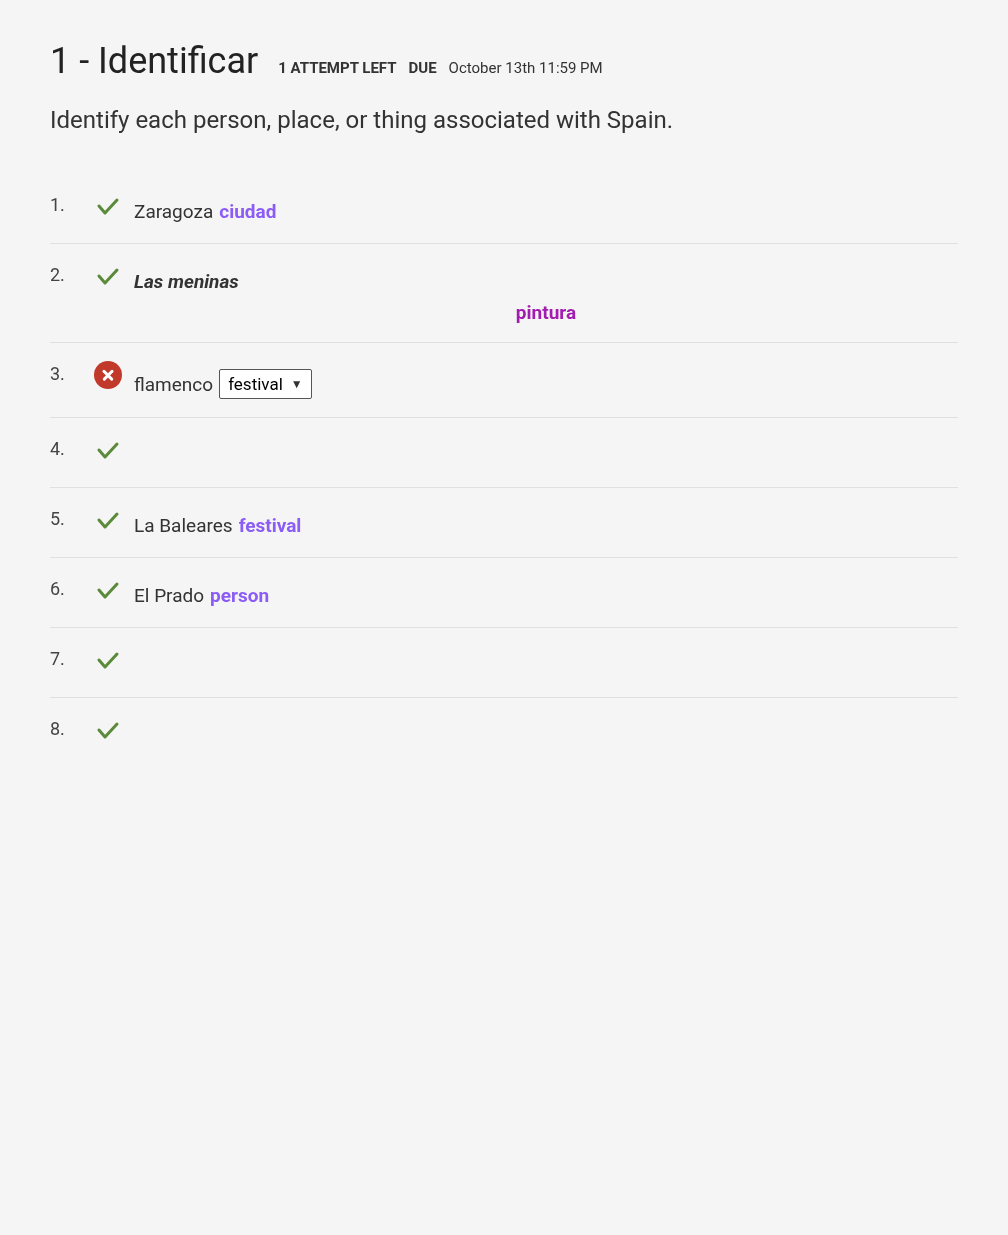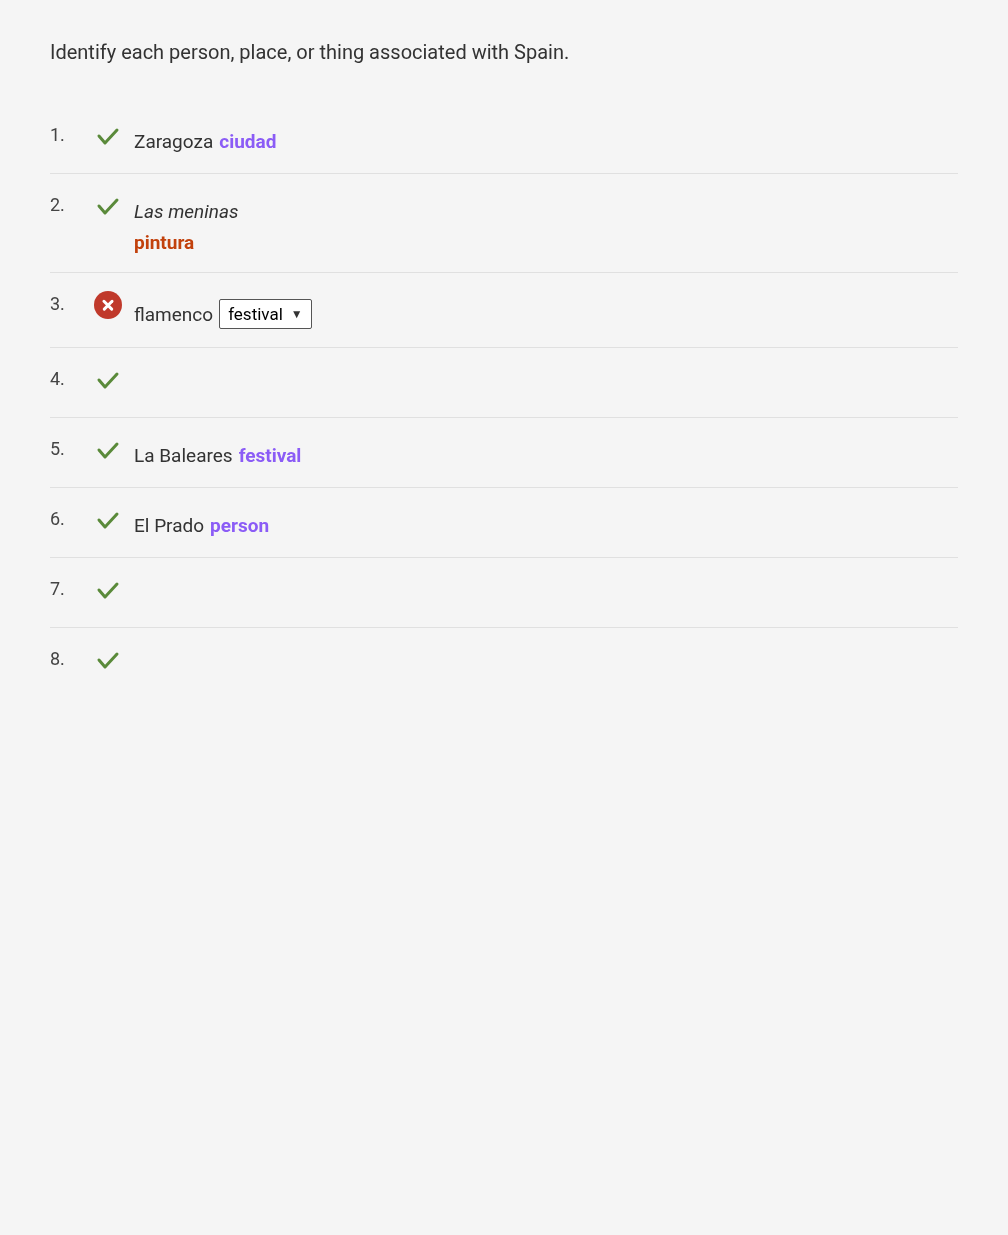--- a/index.html
+++ b/index.html
@@ -53,21 +53,21 @@
     .due-label {
       font-weight: 700;
       color: #333;
     }
 
     .due-date {
       color: #333;
     }
 
     .instructions {
-      font-size: 20px;
+      font-size: 24px;
       color: #333;
       margin-bottom: 40px;
       font-weight: 400;
     }
 
     .items-list {
       list-style: none;
       display: flex;
       flex-direction: column;
       gap: 0;
@@ -145,36 +145,37 @@
     }
 
     .item-word {
       font-weight: 400;
       color: #333;
       font-style: normal;
     }
 
     .item-word-italic {
       font-style: italic;
-      font-weight: 400;
+      font-weight: 700;
       color: #333;
     }
 
     .item-category {
       font-weight: 700;
       color: #8b5cf6;
     }
 
     .item-subcategory {
       font-weight: 700;
-      color: #c2410c;
+      color: #a21caf;
       font-size: 19px;
       margin-left: 0;
       display: block;
       margin-top: 4px;
+      text-align: center;
     }
 
     .dropdown-container {
       display: inline-flex;
       align-items: center;
       border: 1.5px solid #555;
       background: white;
       padding: 4px 8px;
       border-radius: 2px;
       gap: 8px;
@@ -185,20 +186,28 @@
     .dropdown-arrow {
       font-size: 12px;
       color: #333;
     }
 
   </style>
 </head>
 <body>
 
 <div class="page-container">
+  <div class="header-row">
+    <h1 class="page-title">1 - Identificar</h1>
+    <div class="header-meta">
+      <span class="attempts-badge">1 ATTEMPT LEFT</span>
+      <span class="due-label">DUE</span>
+      <span class="due-date">October 13th 11:59 PM</span>
+    </div>
+  </div>
 
   <p class="instructions">Identify each person, place, or thing associated with Spain.</p>
 
   <ul class="items-list" id="items-list">
   <li class="item-row">
         <span class="item-number">1.</span>
         <div class="status-icon">
           <svg viewBox="0 0 28 28" width="28" height="28" fill="none" stroke="#5a8a3a" stroke-width="3" stroke-linecap="round" stroke-linejoin="round">
             <path d="M5 14 L11 21 L23 8"></path>
           </svg>

